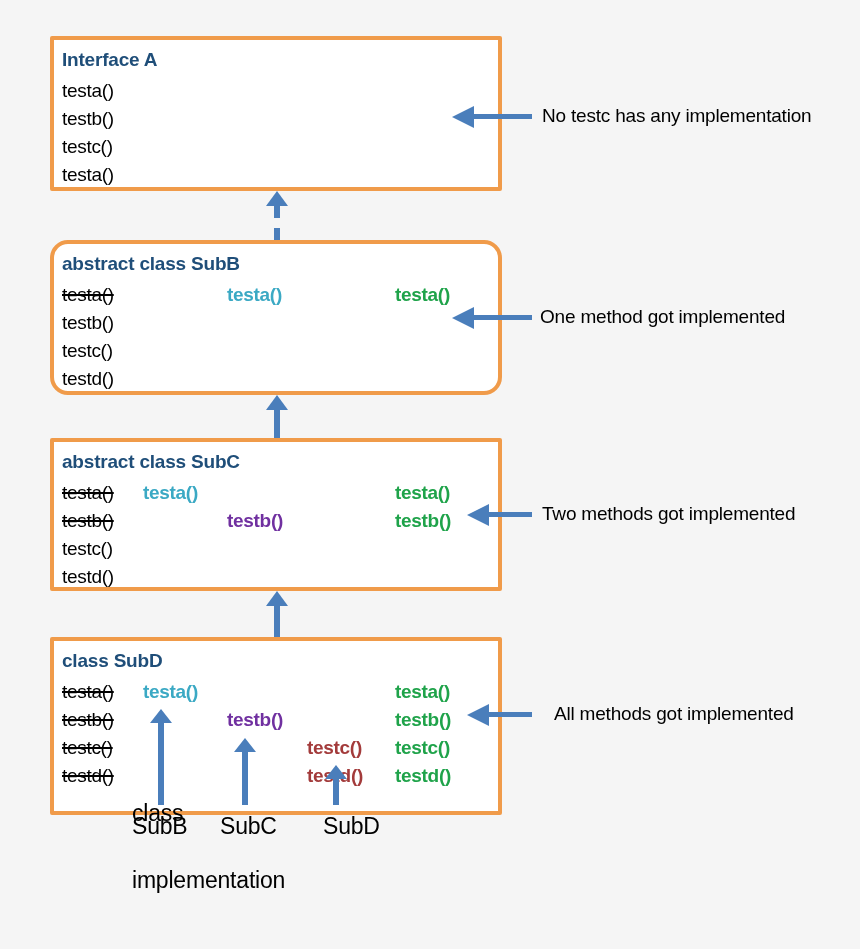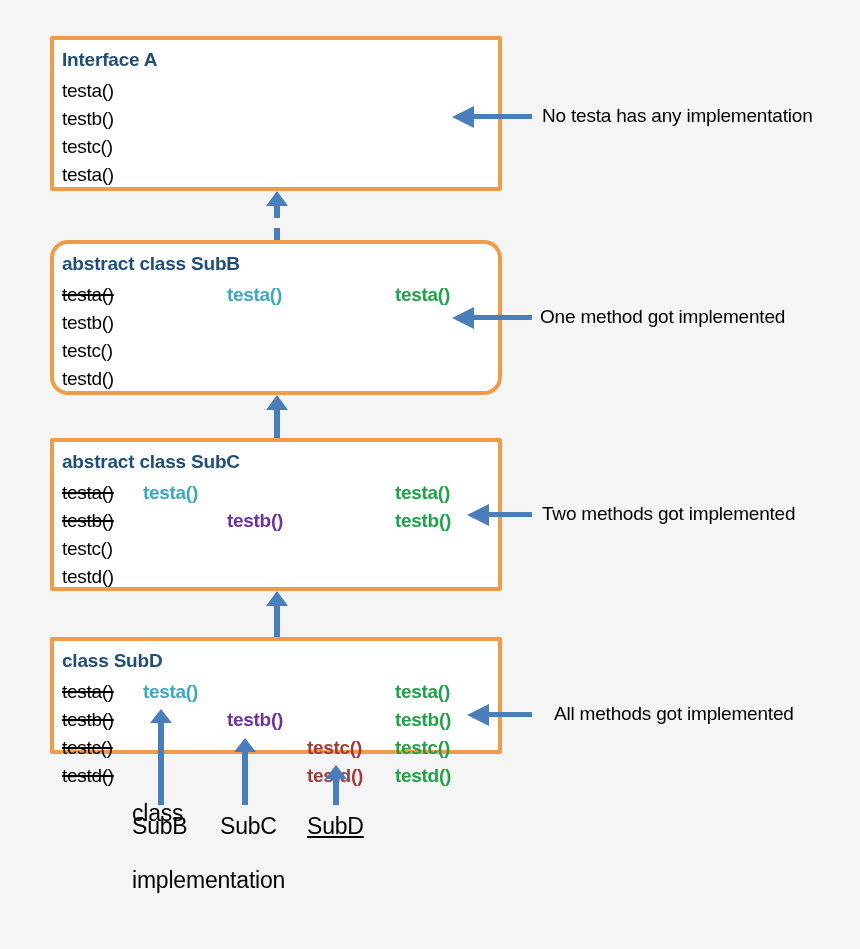--- a/index.html
+++ b/index.html
@@ -30,21 +30,21 @@
     left: 33px;
     width: 452px;
     box-sizing: border-box;
     background: #ffffff;
     border: 4px solid #F09B4A;
     border-radius: 2px;
   }
   #box-interface-a { top: 36px;  height: 155px; }
   #box-subb        { top: 240px; height: 155px; border-radius: 18px; }
   #box-subc        { top: 438px; height: 153px; }
-  #box-subd        { top: 637px; height: 117px; }
+  #box-subd        { top: 637px; height: 178px; }
 
   .box-title {
     position: absolute;
     left: 8px;
     top: 9px;
     color: #1F4E79;
     font-weight: bold;
     font-size: 19px;
     letter-spacing: -0.2px;
     white-space: nowrap;
@@ -225,21 +225,21 @@
 
   <div class="conn" style="left:245px; top:591px; height:46px;">
     <div class="head"></div>
     <div class="shaft" style="top:14px; height:32px;"></div>
   </div>
 
   <div class="callout" style="left:435px; top:106px; width:80px;">
     <div class="head"></div>
     <div class="tail" style="width:58px;"></div>
   </div>
-  <div class="callout-label" style="left:525px; top:105px;">No testa has any implementation</div>
+  <div class="callout-label" style="left:525px; top:105px;">No testc has any implementation</div>
 
   <div class="callout" style="left:435px; top:307px; width:80px;">
     <div class="head"></div>
     <div class="tail" style="width:58px;"></div>
   </div>
   <div class="callout-label" style="left:523px; top:306px;">One method got implemented</div>
 
   <div class="callout" style="left:450px; top:504px; width:65px;">
     <div class="head"></div>
     <div class="tail" style="width:43px;"></div>
@@ -263,15 +263,15 @@
   <div class="legend-arrow" style="left:306px; top:765px; height:40px;">
     <div class="head"></div>
     <div class="shaft" style="top:13px; height:27px;"></div>
   </div>
 
   <div class="legend-label" style="left:115px; top:813px;">SubB</div>
   <div class="legend-label" style="left:115px; top:800px;text-align:center;">class</div>
   <div class="legend-label" style="left:115px; top:867px;">implementation</div>
 
   <div class="legend-label" style="left:203px; top:813px;">SubC</div>
-  <div class="legend-label" style="left:290px; top:813px;text-decoration:underline;">SubD</div>
+  <div class="legend-label" style="left:306px; top:813px;">SubD</div>
 
 </div>
 
 </body></html>

